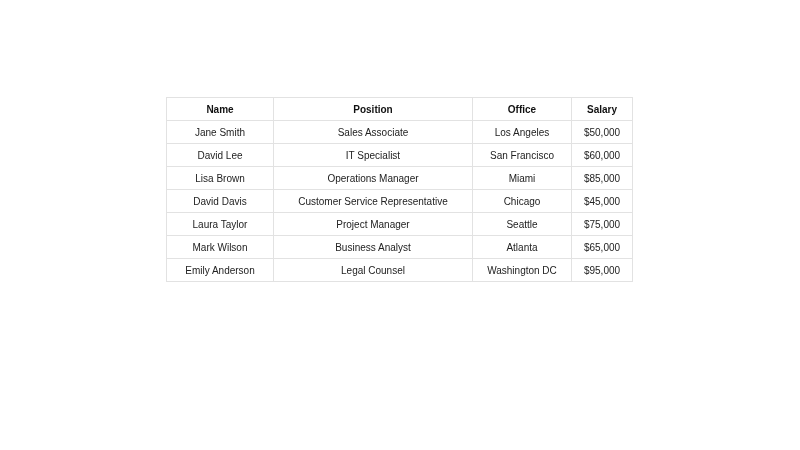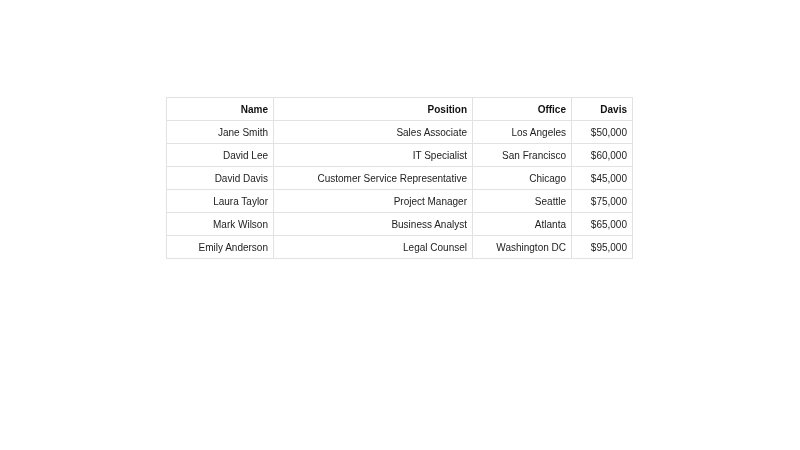--- a/index.html
+++ b/index.html
@@ -1,55 +1,61 @@
 <!DOCTYPE html>
 <html><head>
   <meta charset="utf-8">
   <style>
     html, body { margin: 0; padding: 0; background: #ffffff; }
     body { width: 800px; height: 450px; position: relative; overflow: hidden;
       font-family: "Liberation Sans", "DejaVu Sans", sans-serif; color: #1a1a1a; }
     table.data { position: absolute; left: 166px; top: 97px; border-collapse: collapse;
       font-size: 10px; }
     table.data th, table.data td { border: 1px solid #e2e2e2; height: 22px; padding: 0 5px;
-      text-align: right; vertical-align: middle; white-space: nowrap; }
+      text-align: center; vertical-align: middle; white-space: nowrap; }
     table.data th { font-weight: bold; color: #111; }
     table.data td { color: #222; }
     col.c0 { width: 107px; } col.c1 { width: 199px; } col.c2 { width: 99px; } col.c3 { width: 61px; }
   </style>
 </head>
 <body>
 
 <table class="data">
   <colgroup>
       <col class="c0">
       <col class="c1">
       <col class="c2">
       <col class="c3">
     </colgroup>
   <thead>
     <tr>
       <th>Name</th>
       <th>Position</th>
       <th>Office</th>
-      <th>Davis</th>
+      <th>Salary</th>
     </tr>
   </thead>
   <tbody id="tbody">
       <tr>
         <td>Jane Smith</td>
         <td>Sales Associate</td>
         <td>Los Angeles</td>
         <td>$50,000</td>
       </tr>
       <tr>
         <td>David Lee</td>
         <td>IT Specialist</td>
         <td>San Francisco</td>
         <td>$60,000</td>
+      </tr>
+      <tr>
+        <td>Lisa Brown</td>
+        <td>Operations Manager</td>
+        <td>Miami</td>
+        <td>$85,000</td>
       </tr>
       <tr>
         <td>David Davis</td>
         <td>Customer Service Representative</td>
         <td>Chicago</td>
         <td>$45,000</td>
       </tr>
       <tr>
         <td>Laura Taylor</td>
         <td>Project Manager</td>

